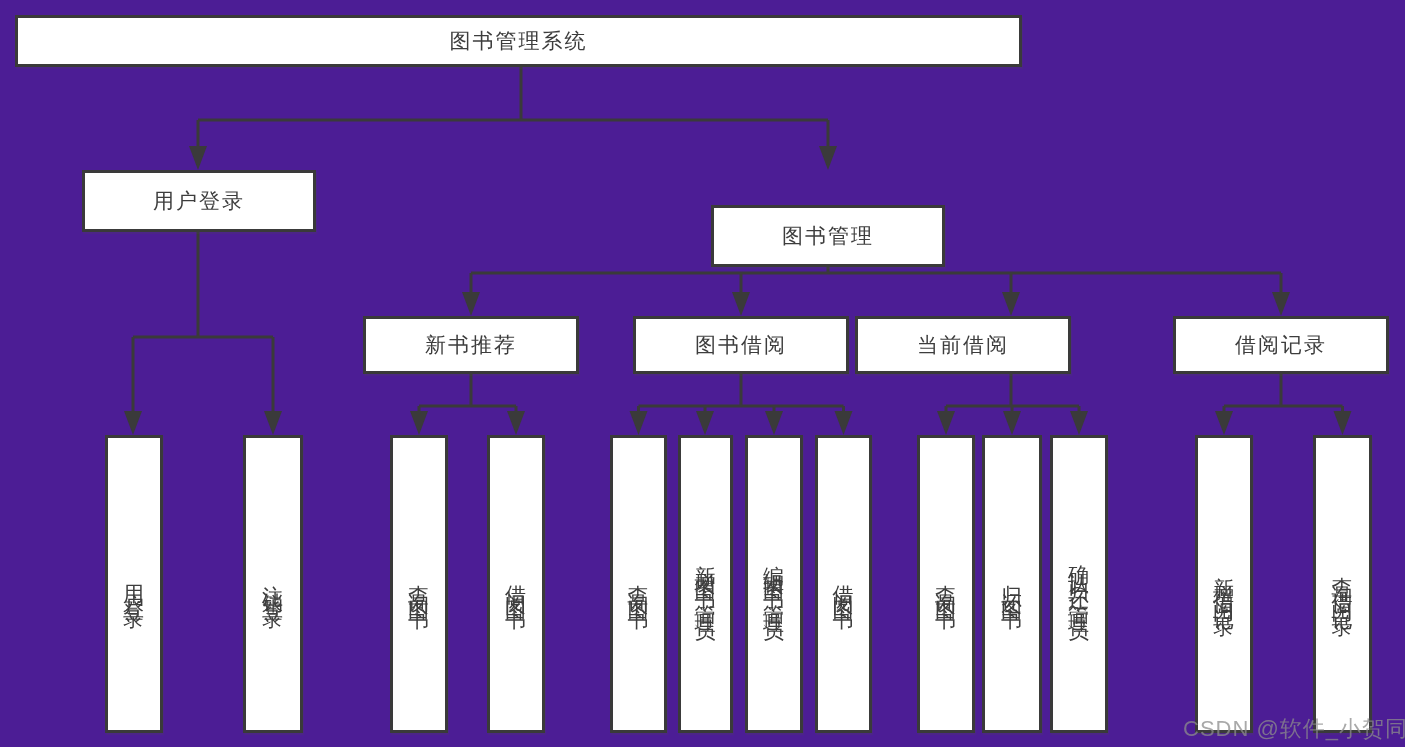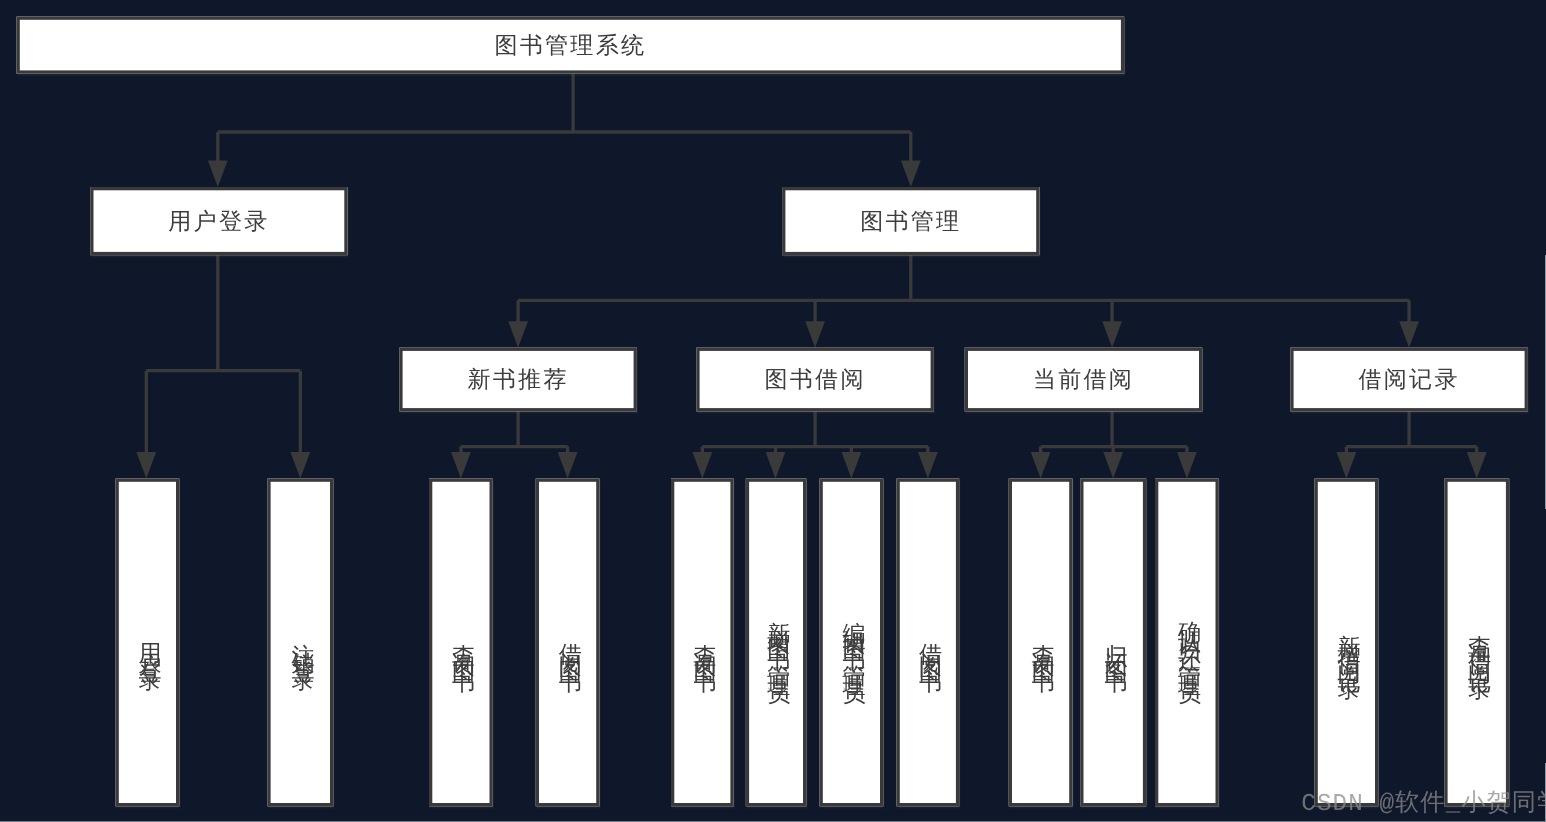--- a/index.html
+++ b/index.html
@@ -1,20 +1,20 @@
 <!DOCTYPE html>
 <html><head>
 <meta charset="utf-8">
 <style>
   html,body{margin:0;padding:0;background:#ffffff;}
   .canvas{
     position:relative;
     width:1405px;height:747px;
-    background:#0f172a;
-    font-family:Liberation Mono, monospace;
+    background:#4c1d95;
+    font-family:Liberation Sans, sans-serif;
     overflow:hidden;
   }
   .connector-layer{
     position:absolute;left:0;top:0;width:1405px;height:747px;
     pointer-events:none;
   }
   .box{
     position:absolute;
     background:#ffffff;
     border:3px solid #3a3a3a;
@@ -82,25 +82,25 @@
       <polygon points="1003,411 1021,411 1012,435" fill="#3a3a3a"></polygon>
       <polygon points="1070,411 1088,411 1079,435" fill="#3a3a3a"></polygon>
       <path d="M1281 374 V406 M1224 406 H1342.5 M1224 406 V417 M1342.5 406 V417" fill="none" stroke="#3a3a3a" stroke-width="3"></path>
       <polygon points="1215,411 1233,411 1224,435" fill="#3a3a3a"></polygon>
       <polygon points="1333.5,411 1351.5,411 1342.5,435" fill="#3a3a3a"></polygon>
     </svg>
 
   <div class="box h root">图书管理系统</div>
 
   <div class="box h l2" style="left:82px;">用户登录</div>
-  <div class="box h l2" style="left:711px;">图书管理</div>
+  <div class="box h l2" style="left:711px;margin-top:35px;">图书管理</div>
 
   <div class="box h l3" style="left:633px;">图书借阅</div>
   <div class="box h l3" style="left:363px;">新书推荐</div>
-  <div class="box h l3" style="left:877px;text-align:center;">当前借阅</div>
+  <div class="box h l3" style="left:855px;text-align:center;">当前借阅</div>
   <div class="box h l3" style="left:1173px;">借阅记录</div>
 
   <div class="box leaf" style="left:105px;width:58px;">
     <span>用户登录</span>
     </div>
   <div class="box leaf" style="left:243px;width:60px;">
     <span>注销登录</span>
     </div>
 
   <div class="box leaf" style="left:390px;width:58px;">

